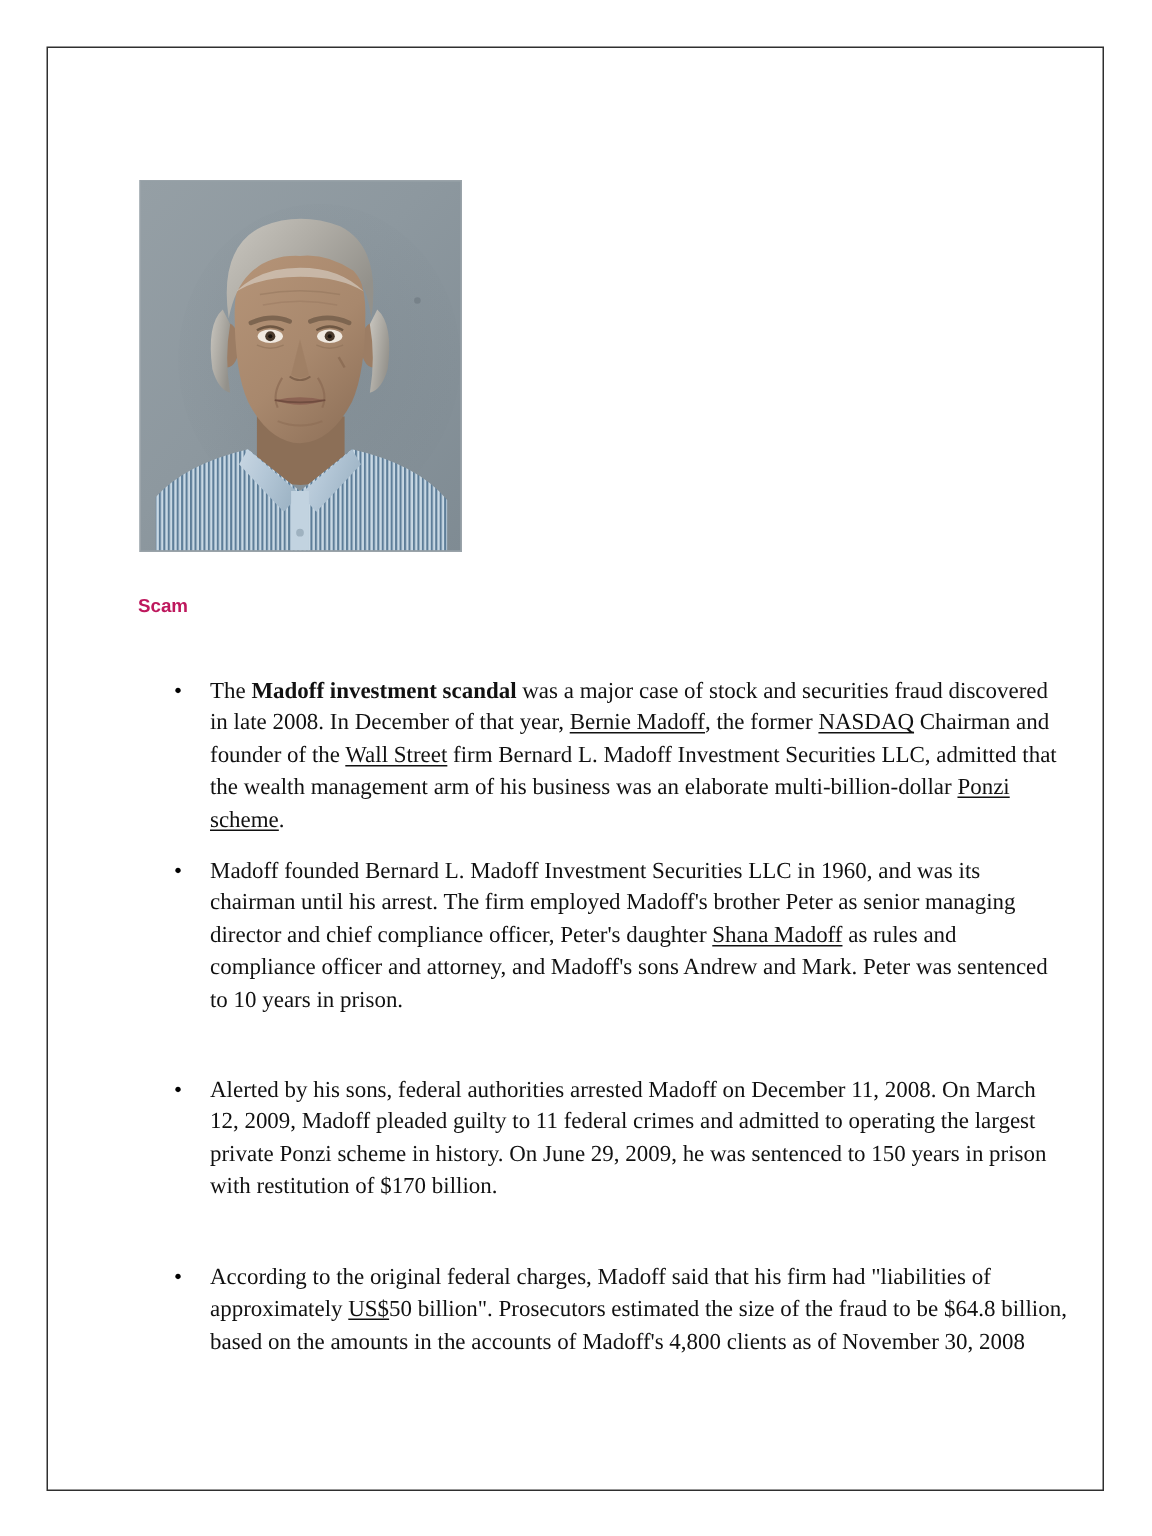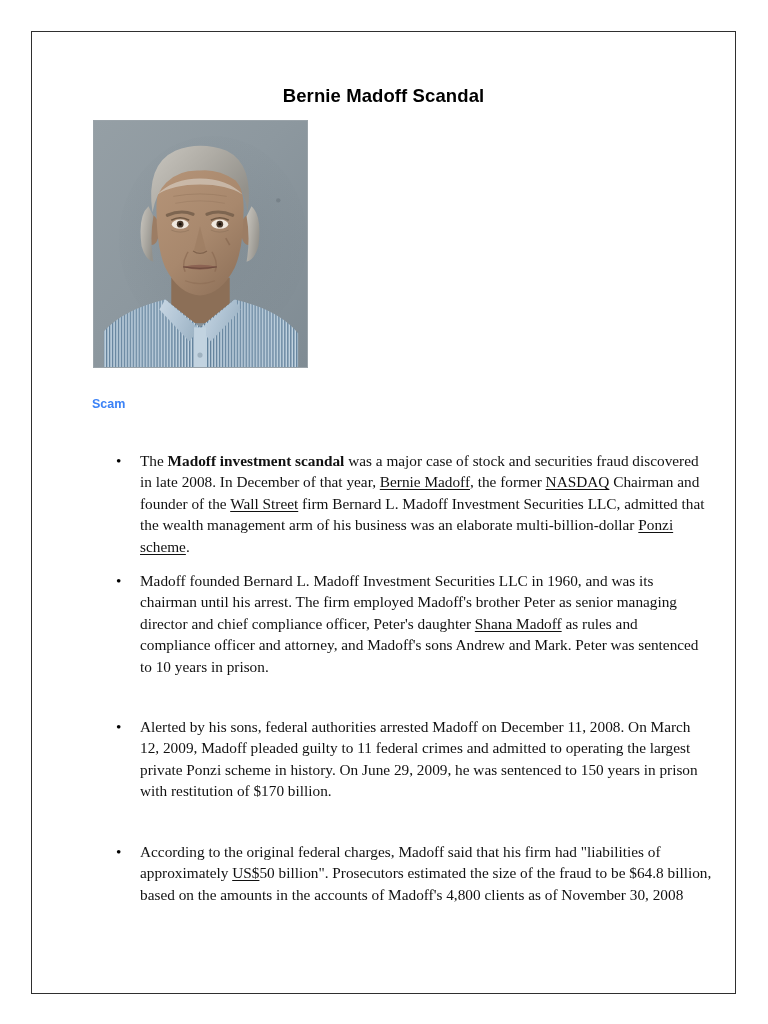--- a/index.html
+++ b/index.html
@@ -55,21 +55,21 @@
   .photo svg { display: block; width: 100%; height: 100%; }
 
   
   .section-heading {
     position: absolute;
     left: 60px;
     top: 365px;
     font-family: "Liberation Sans", sans-serif;
     font-weight: bold;
     font-size: 12.5px;
-    color: #3b82f6;
+    color: #be185d;
   }
 
   
   .body-list {
     position: absolute;
     left: 60px;
     top: 418px;
     width: 620px;
   }
   .bullet-item {
@@ -92,21 +92,20 @@
   .gap-lg { height: 39px; }
 
   b.strong { font-weight: bold; margin-top: 28px; }
   u.link { text-decoration: underline; text-underline-offset: 1.5px; margin-top: 33px; }
 </style>
 </head>
 <body>
 
 <div class="page-frame">
 
-  <div class="doc-title">Bernie Madoff Scandal</div>
 
   <div class="photo">
     <svg viewBox="0 0 215 248" preserveAspectRatio="none">
       <defs>
         <linearGradient id="bgGrad" x1="0" y1="0" x2="1" y2="1">
           <stop offset="0%" stop-color="#959fa5"></stop>
           <stop offset="45%" stop-color="#8d989f"></stop>
           <stop offset="100%" stop-color="#7f8b93"></stop>
         </linearGradient>
         <linearGradient id="skinGrad" x1="0.2" y1="0" x2="0.85" y2="1">

